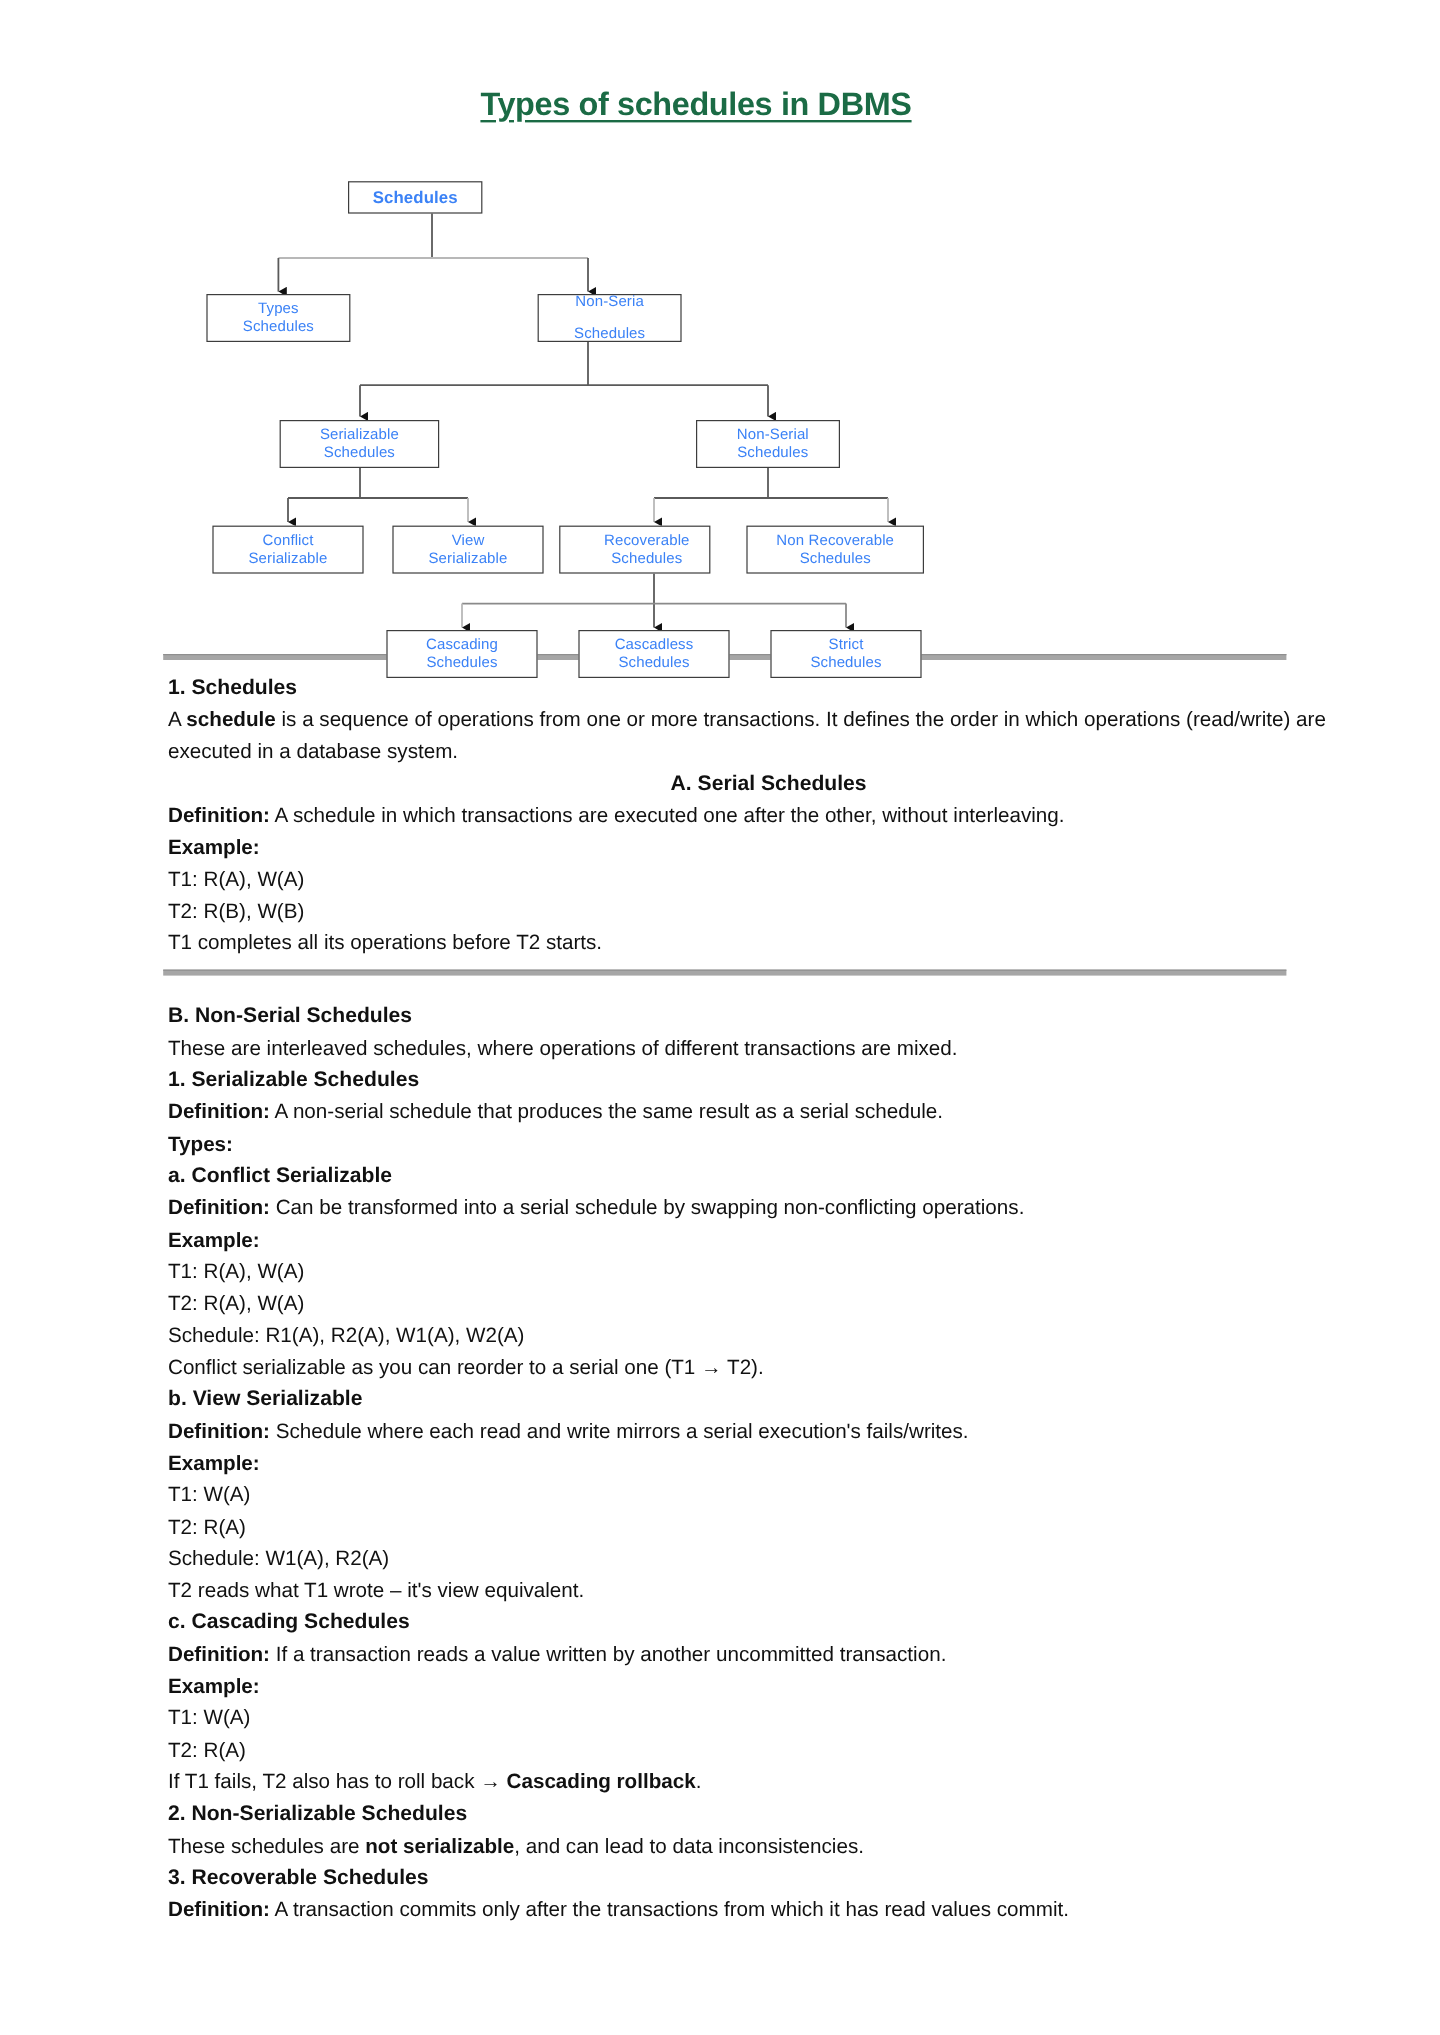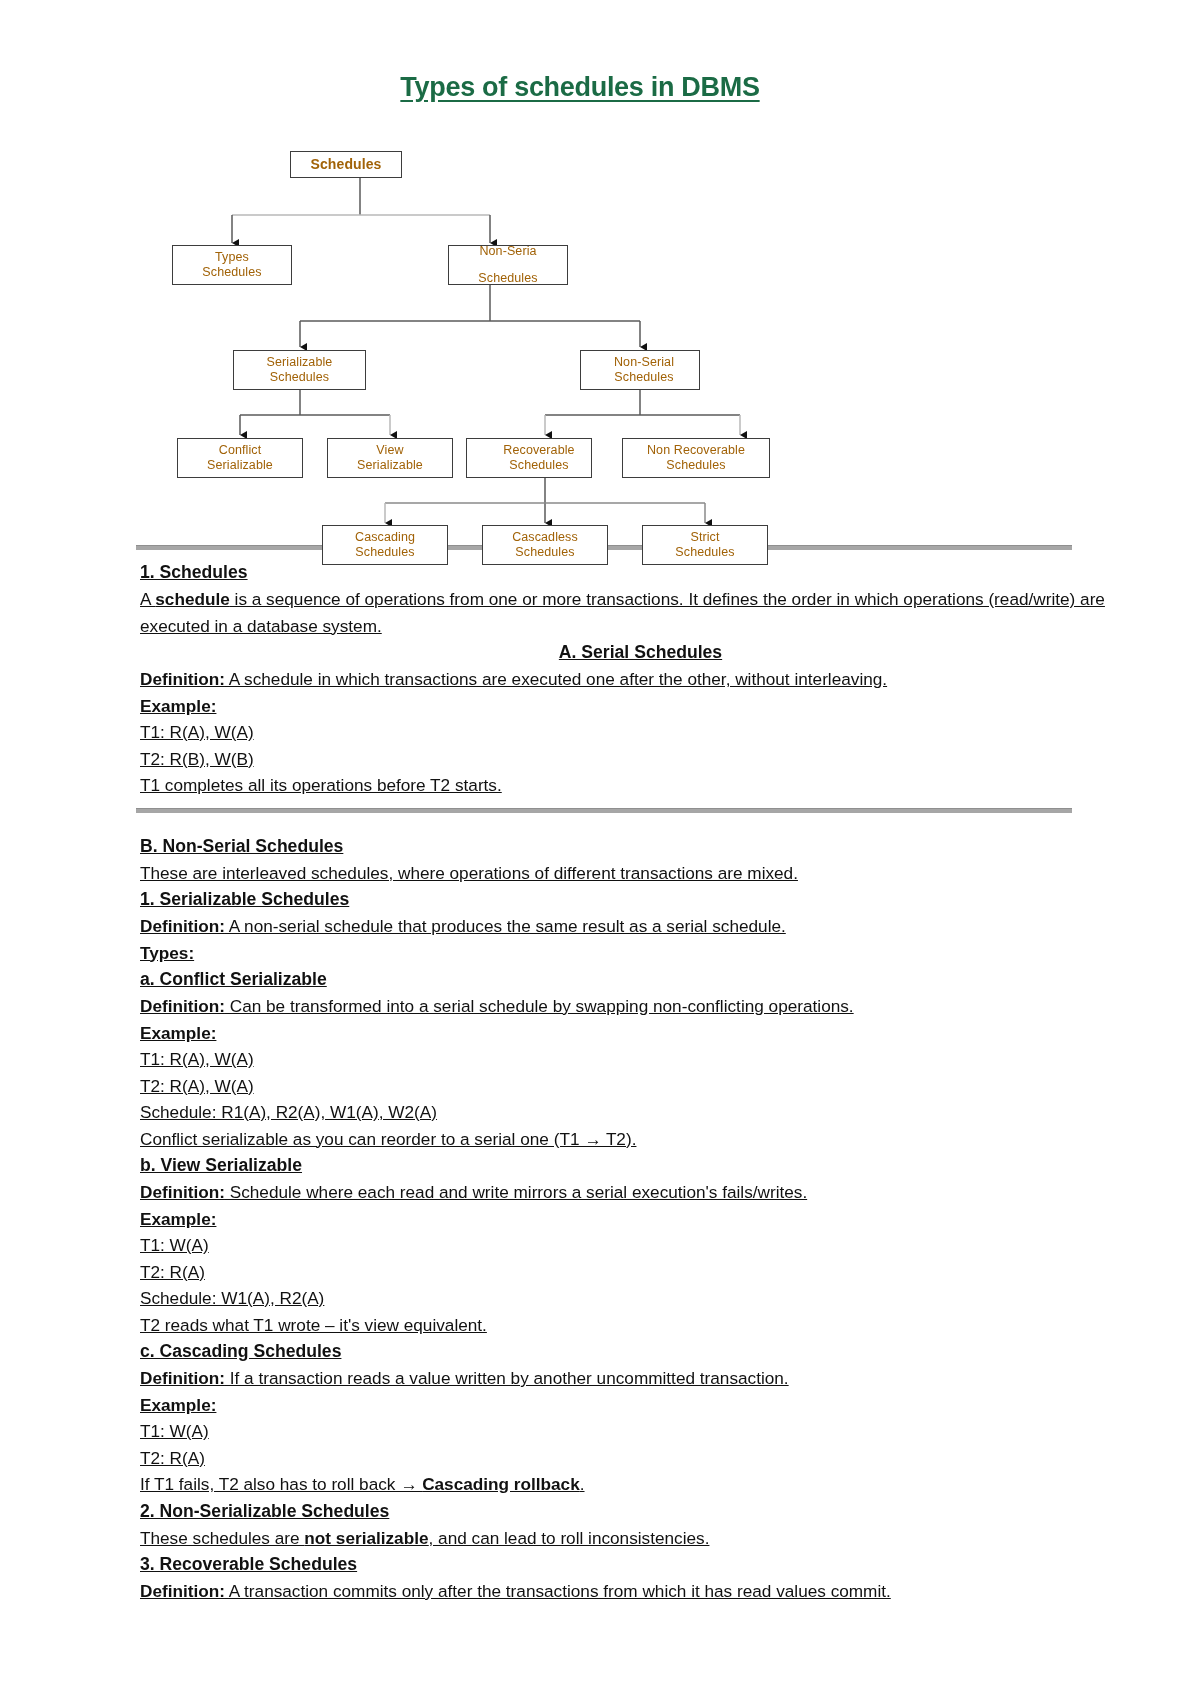--- a/index.html
+++ b/index.html
@@ -47,21 +47,21 @@
     left: 0;
     top: 0;
     width: 1200px;
     height: 420px;
   }
   .node {
     position: absolute;
     box-sizing: border-box;
     border: 1.4px solid #3d3d3d;
     background: #ffffff;
-    color: #a16207;
+    color: #3b82f6;
     font-size: 12.5px;
     line-height: 15px;
     text-align: center;
     display: flex;
     flex-direction: column;
     align-items: center;
     justify-content: center;
     padding: 2px 4px;
     letter-spacing: 0.1px;
   }
@@ -79,21 +79,20 @@
     border-top: 1px solid #8f8f8f;
     margin: 0;
   }
 
   
   .content {
     padding: 0 68px 0 140px;
     font-size: 17.2px;
     line-height: 26.5px;
     color: #111111;
-    text-decoration: underline;
   }
   .content .h {
     font-weight: bold;
     margin: 0;
     font-size: 17.6px;
     line-height: 27px;
   }
   .content .h.indent { padding-left: 9px; text-align: center; }
   .content p {
     margin: 0;
@@ -261,19 +260,19 @@
     <p>T2 reads what T1 wrote – it's view equivalent.</p>
 
     <p class="h">c. Cascading Schedules</p>
     <p><span class="lbl">Definition:</span><span> If a transaction reads a value written by another uncommitted transaction.</span></p>
     <p class="lbl">Example:</p>
     <p>T1: W(A)</p>
     <p>T2: R(A)</p>
     <p><span>If T1 fails, T2 also has to roll back → </span><span class="em">Cascading rollback</span><span>.</span></p>
 
     <p class="h">2. Non-Serializable Schedules</p>
-    <p><span>These schedules are </span><span class="em">not serializable</span><span>, and can lead to roll inconsistencies.</span></p>
+    <p><span>These schedules are </span><span class="em">not serializable</span><span>, and can lead to data inconsistencies.</span></p>
 
     <p class="h">3. Recoverable Schedules</p>
     <p><span class="lbl">Definition:</span><span> A transaction commits only after the transactions from which it has read values commit.</span></p>
   </div>
 
 </div>
 
 </body></html>

